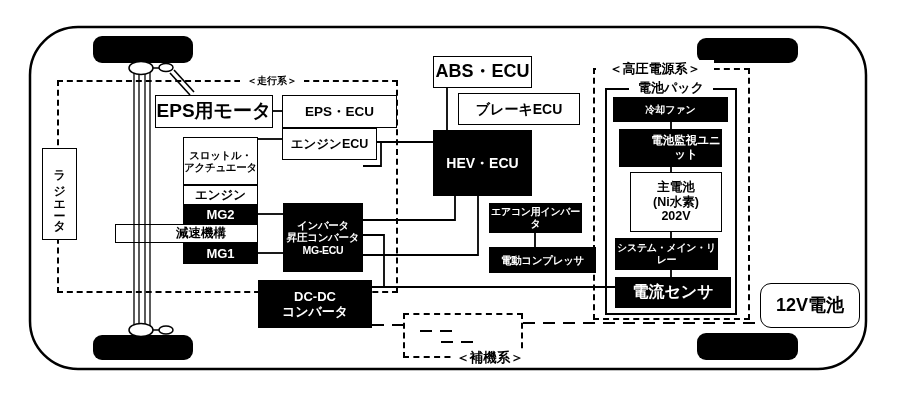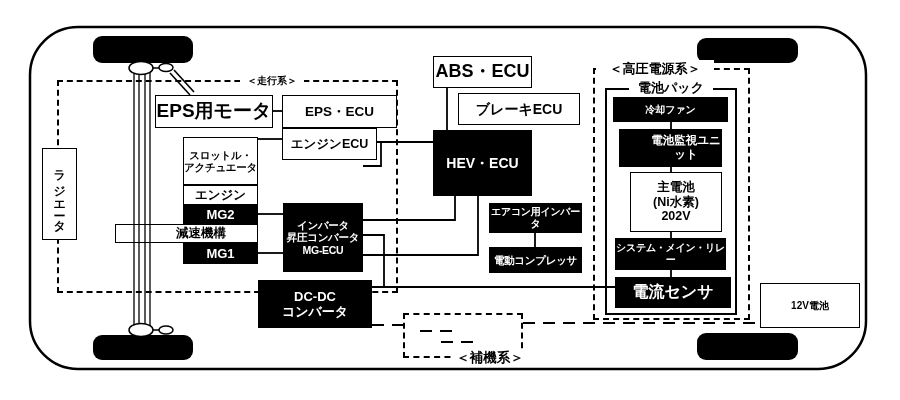--- a/index.html
+++ b/index.html
@@ -118,43 +118,43 @@
   <div class="box" style="left:458px;top:93px;width:122px;height:32px;font-size:14px;">
     <span>ブレーキECU</span>
   </div>
   <div class="box bk" style="left:433px;top:130px;width:99px;height:66px;font-size:14px;">
     <span>HEV・ECU</span>
   </div>
 
   <div class="box bk" style="left:489px;top:203px;width:93px;height:30px;font-size:10px;letter-spacing:-0.3px;">
     <span>エアコン用インバータ</span>
   </div>
-  <div class="box bk" style="left:489px;top:247px;width:93px;height:26px;font-size:10.5px;letter-spacing:-0.3px;">
+  <div class="box bk" style="left:489px;top:247px;width:107px;height:26px;font-size:10.5px;letter-spacing:-0.3px;">
     <span>電動コンプレッサ</span>
   </div>
 
   <div class="box bk" style="left:613px;top:97px;width:115px;height:25px;font-size:10px;">
     <span>冷却ファン</span>
   </div>
   <div class="box bk" style="left:619px;top:129px;width:103px;height:38px;font-size:11.5px;padding-left:31px;">
     <span>電池監視ユニット</span>
   </div>
   <div class="box" style="left:630px;top:172px;width:92px;height:60px;font-size:12.5px;">
     <span>主電池</span>
     <span>(Ni水素)</span>
     <span>202V</span>
   </div>
-  <div class="box bk" style="left:615px;top:238px;width:111px;height:32px;font-size:10px;letter-spacing:-0.3px;">
+  <div class="box bk" style="left:615px;top:238px;width:103px;height:32px;font-size:10px;letter-spacing:-0.3px;">
     <span>システム・メイン・リレー</span>
   </div>
   <div class="box bk" style="left:615px;top:277px;width:116px;height:31px;font-size:16px;">
     <span>電流センサ</span>
   </div>
 
-  <div class="box" style="left:760px;top:283px;width:100px;height:45px;font-size:10px;">
+  <div class="box" style="left:760px;top:283px;width:100px;height:45px;font-size:18px;border-radius:11px;">
     <span>12V電池</span>
   </div>
 
   <div class="glabel" style="left:240px;top:72px;width:64px;height:17px;font-size:10px;">
     <span>＜走行系＞</span>
   </div>
   <div class="glabel" style="left:596px;top:60px;width:118px;height:17px;font-size:13px;">
     <span>＜高圧電源系＞</span>
   </div>
   <div class="glabel" style="left:452px;top:349px;width:76px;height:17px;font-size:13.5px;">

